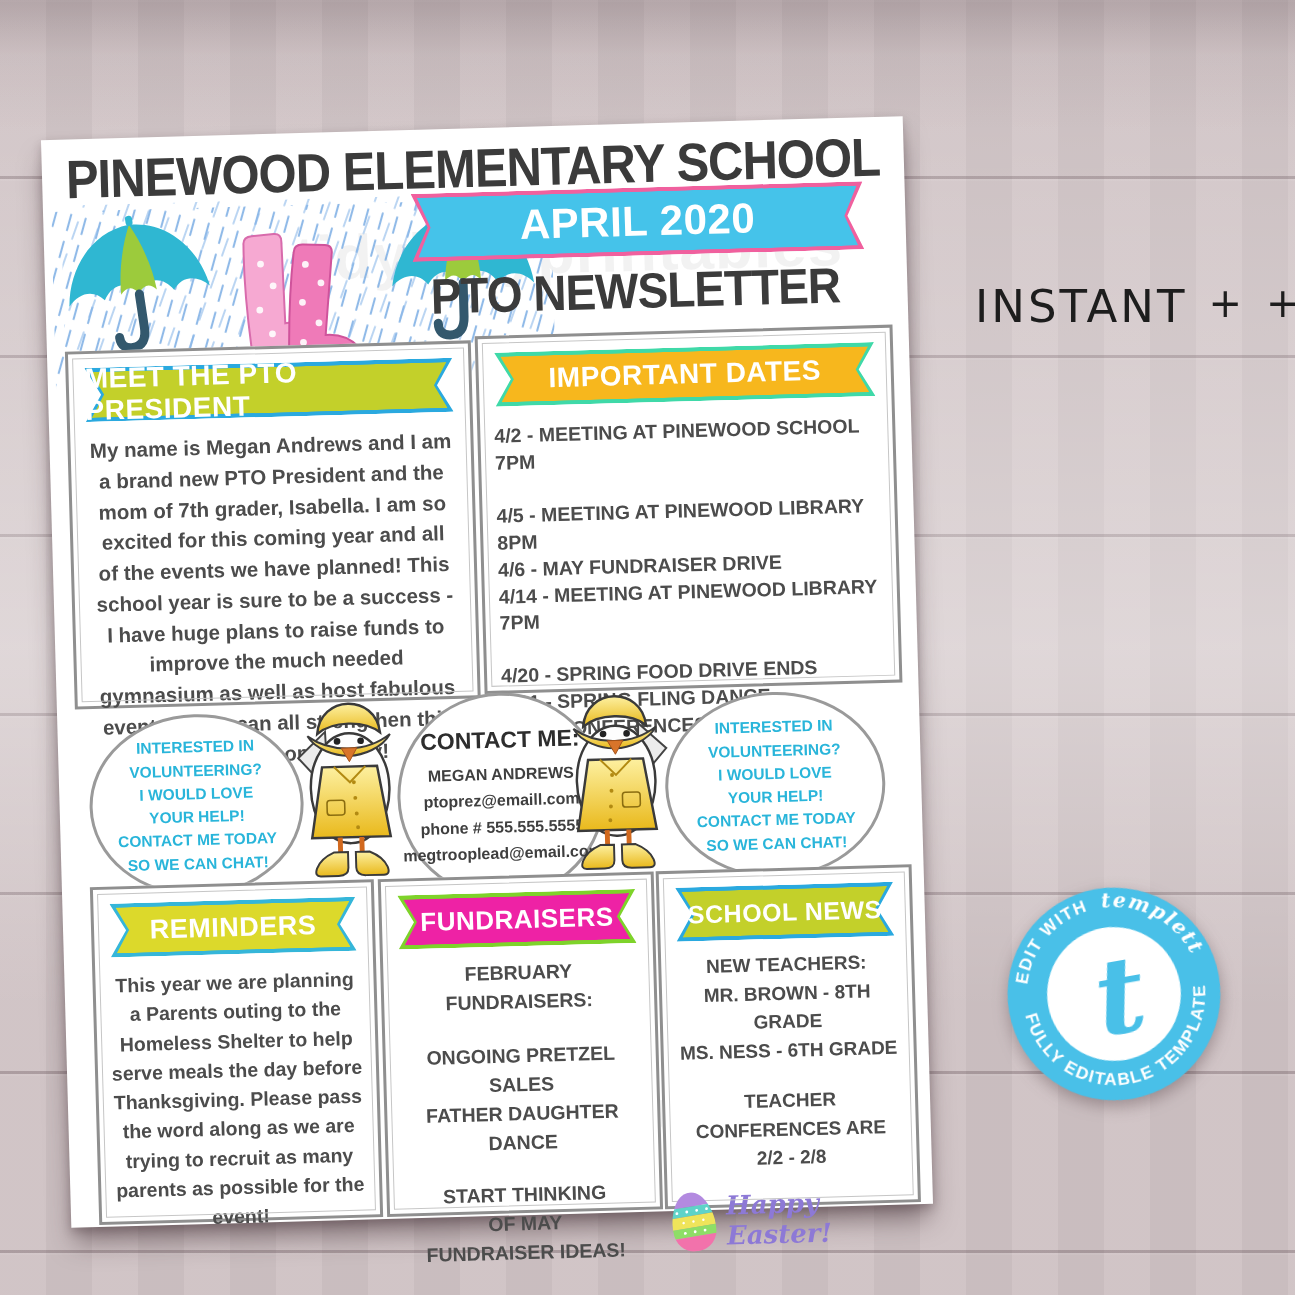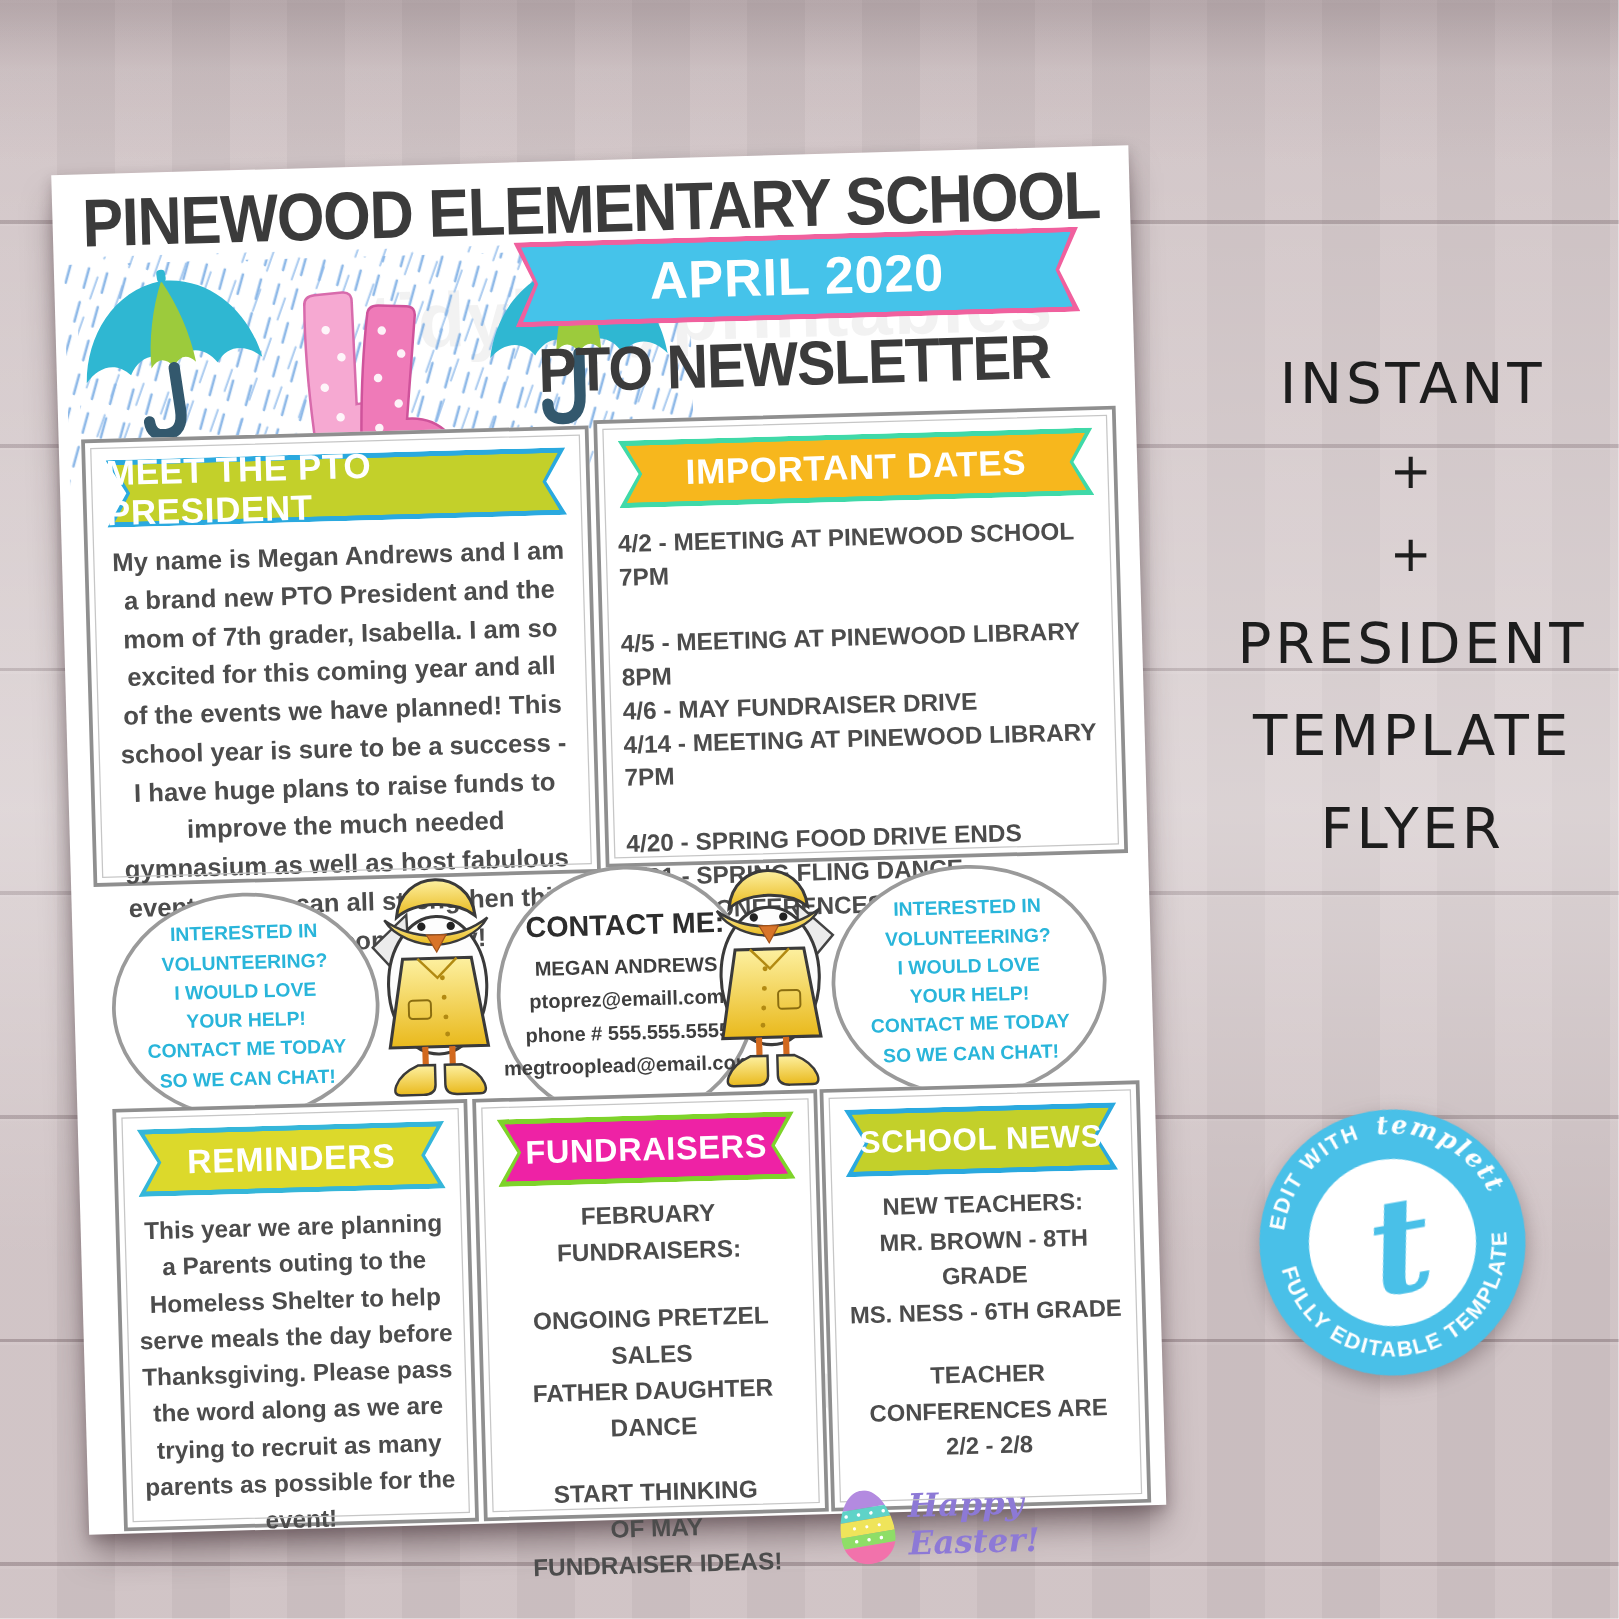--- a/index.html
+++ b/index.html
@@ -85,21 +85,21 @@
   #chick-1{left:234px;top:531px;}
   #chick-2{left:506px;top:531px;transform:scaleX(-1);}
 
   
   .news-block{margin-top:4px;}
   .easter-row{display:flex;align-items:center;justify-content:center;gap:8px;margin-top:12px;}
   .easter-greeting{font-family:"DejaVu Serif",serif;font-style:italic;font-weight:800;
     font-size:26px;color:#8d79d6;}
 
   
-  .promo{position:absolute;left:975px;top:280px;width:310px;display:flex;flex-direction:column;
+  .promo{position:absolute;left:975px;top:280px;width:310px;display:flex;flex-direction:row;
     gap:21px;text-align:center;}
   .promo-line{font-family:"DejaVu Sans",sans-serif;font-size:45px;color:#1d1d1d;letter-spacing:3px;}
   .promo-plus{font-size:40px;}
 
   
   .badge{position:absolute;left:1000px;top:880px;width:228px;height:228px;transform:rotate(-10deg);
     filter:drop-shadow(0 6px 8px rgba(60,40,45,.35));}
   .badge text{font-family:"Liberation Sans",sans-serif;font-weight:700;}
 </style>
 </head>

